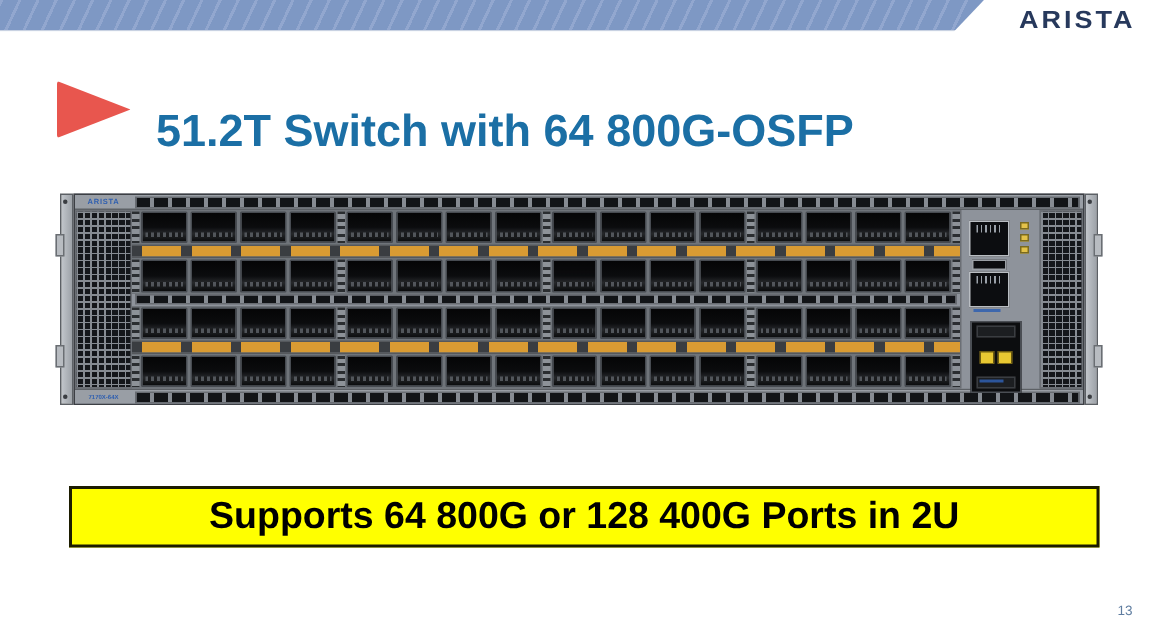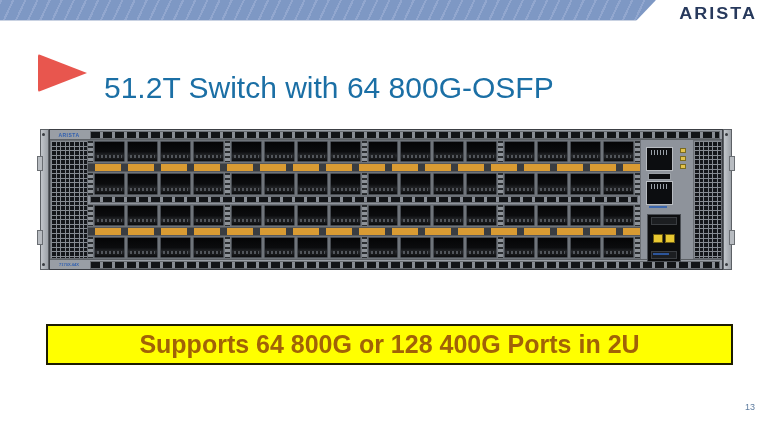--- a/index.html
+++ b/index.html
@@ -10,21 +10,21 @@
   .top-band{position:absolute;left:0;top:0;width:768px;height:20px;
     background:repeating-linear-gradient(115deg,#92a7cf 0 2px,#7e98c4 2px 11px);
     clip-path:polygon(0 0,656px 0,636px 100%,0 100%);
     border-bottom:1px solid #c9d2e2;}
   .logo{position:absolute;top:3px;right:11px;font-size:18px;font-weight:bold;
     letter-spacing:2px;color:#27395c;transform:scaleY(.92);}
 
   
   .title-bullet{position:absolute;left:38px;top:54px;width:49px;height:38px;
     background:#e8564e;clip-path:polygon(0 0,100% 50%,0 100%);border-radius:2px;}
-  .page-title{position:absolute;left:104px;top:51px;font-size:30px;font-weight:400;
+  .page-title{position:absolute;left:104px;top:51px;font-size:30px;font-weight:700;
     color:#1b6fa5;letter-spacing:0;}
 
   
   .switch{position:absolute;left:40px;top:129px;width:692px;height:141px;display:flex;}
   .ear{width:7px;background:linear-gradient(90deg,#c2c6cb,#9da2a8);border:1px solid #5c6065;
        position:relative;}
   .ear .tab{position:absolute;width:4px;height:13px;background:#b8bcc1;border:1px solid #6a6e73;}
   .ear.left .tab{left:-4px;} .ear.right .tab{right:-4px;}
   .tab.t1{top:26px;} .tab.t2{top:100px;}
   .screw{position:absolute;left:1px;width:3px;height:3px;border-radius:50%;background:#3a3d41;}
@@ -85,21 +85,21 @@
     border:1px solid #4a4e54;display:flex;align-items:center;justify-content:center;gap:2px;}
   .sfp::before,.sfp::after{content:"";position:absolute;left:3px;right:3px;height:6px;
     background:#1c1e21;border:1px solid #3a3d41;}
   .sfp::before{top:2px;} .sfp::after{bottom:2px;}
   .warn{width:8px;height:7px;background:#e8c832;border:1px solid #6b5a10;
     clip-path:polygon(0 0,100% 0,100% 100%,0 100%);}
 
   
   .banner{position:absolute;left:46px;top:324px;width:683px;height:37px;background:#ffff00;
     border:2px solid #1c1c00;display:flex;align-items:center;justify-content:center;}
-  .banner span{font-size:25px;font-weight:bold;color:#a16207;letter-spacing:0;}
+  .banner span{font-size:25px;font-weight:bold;color:#000000;letter-spacing:0;}
 
   .page-number{position:absolute;right:13px;top:402px;font-size:9px;color:#5f7da0;}
 </style>
 </head>
 <body>
 
 <div class="slide">
 
   <div class="top-band"></div>
   <div class="logo">ARISTA</div>

